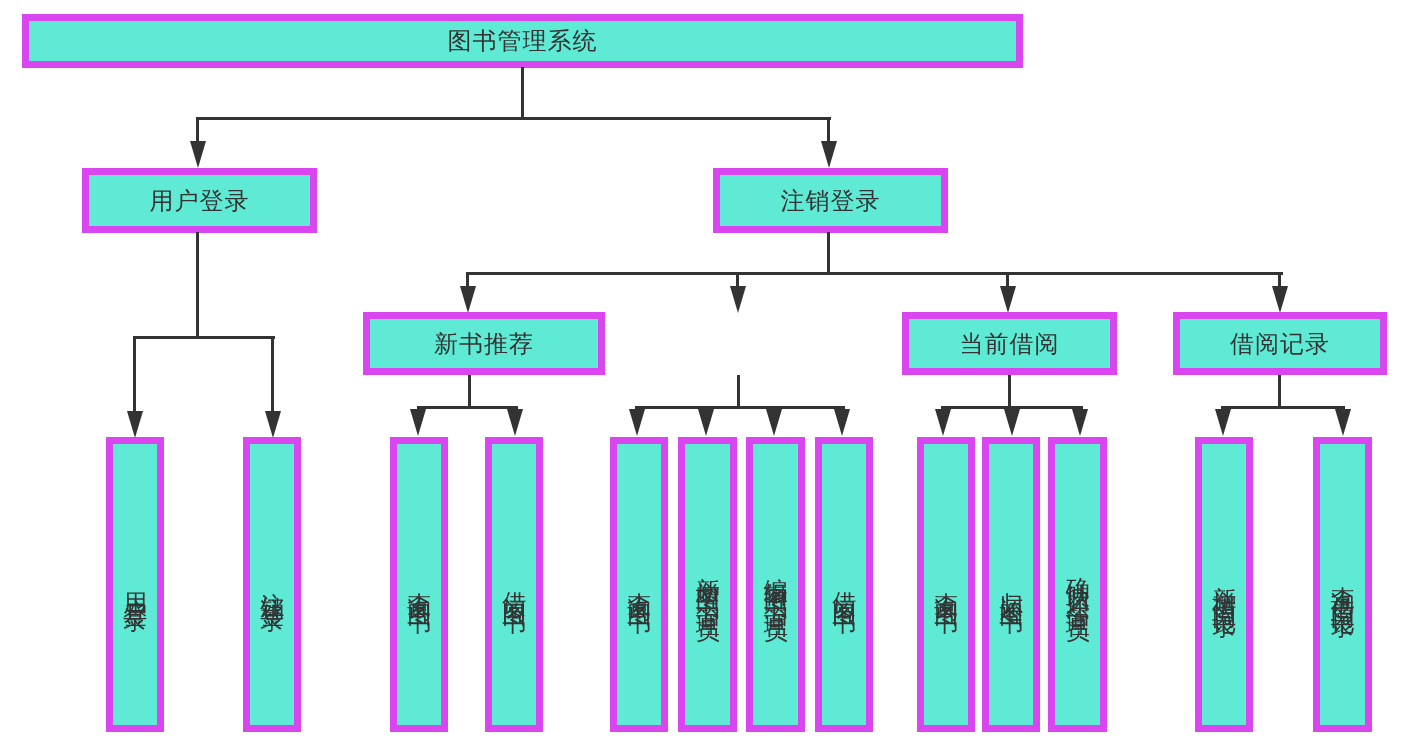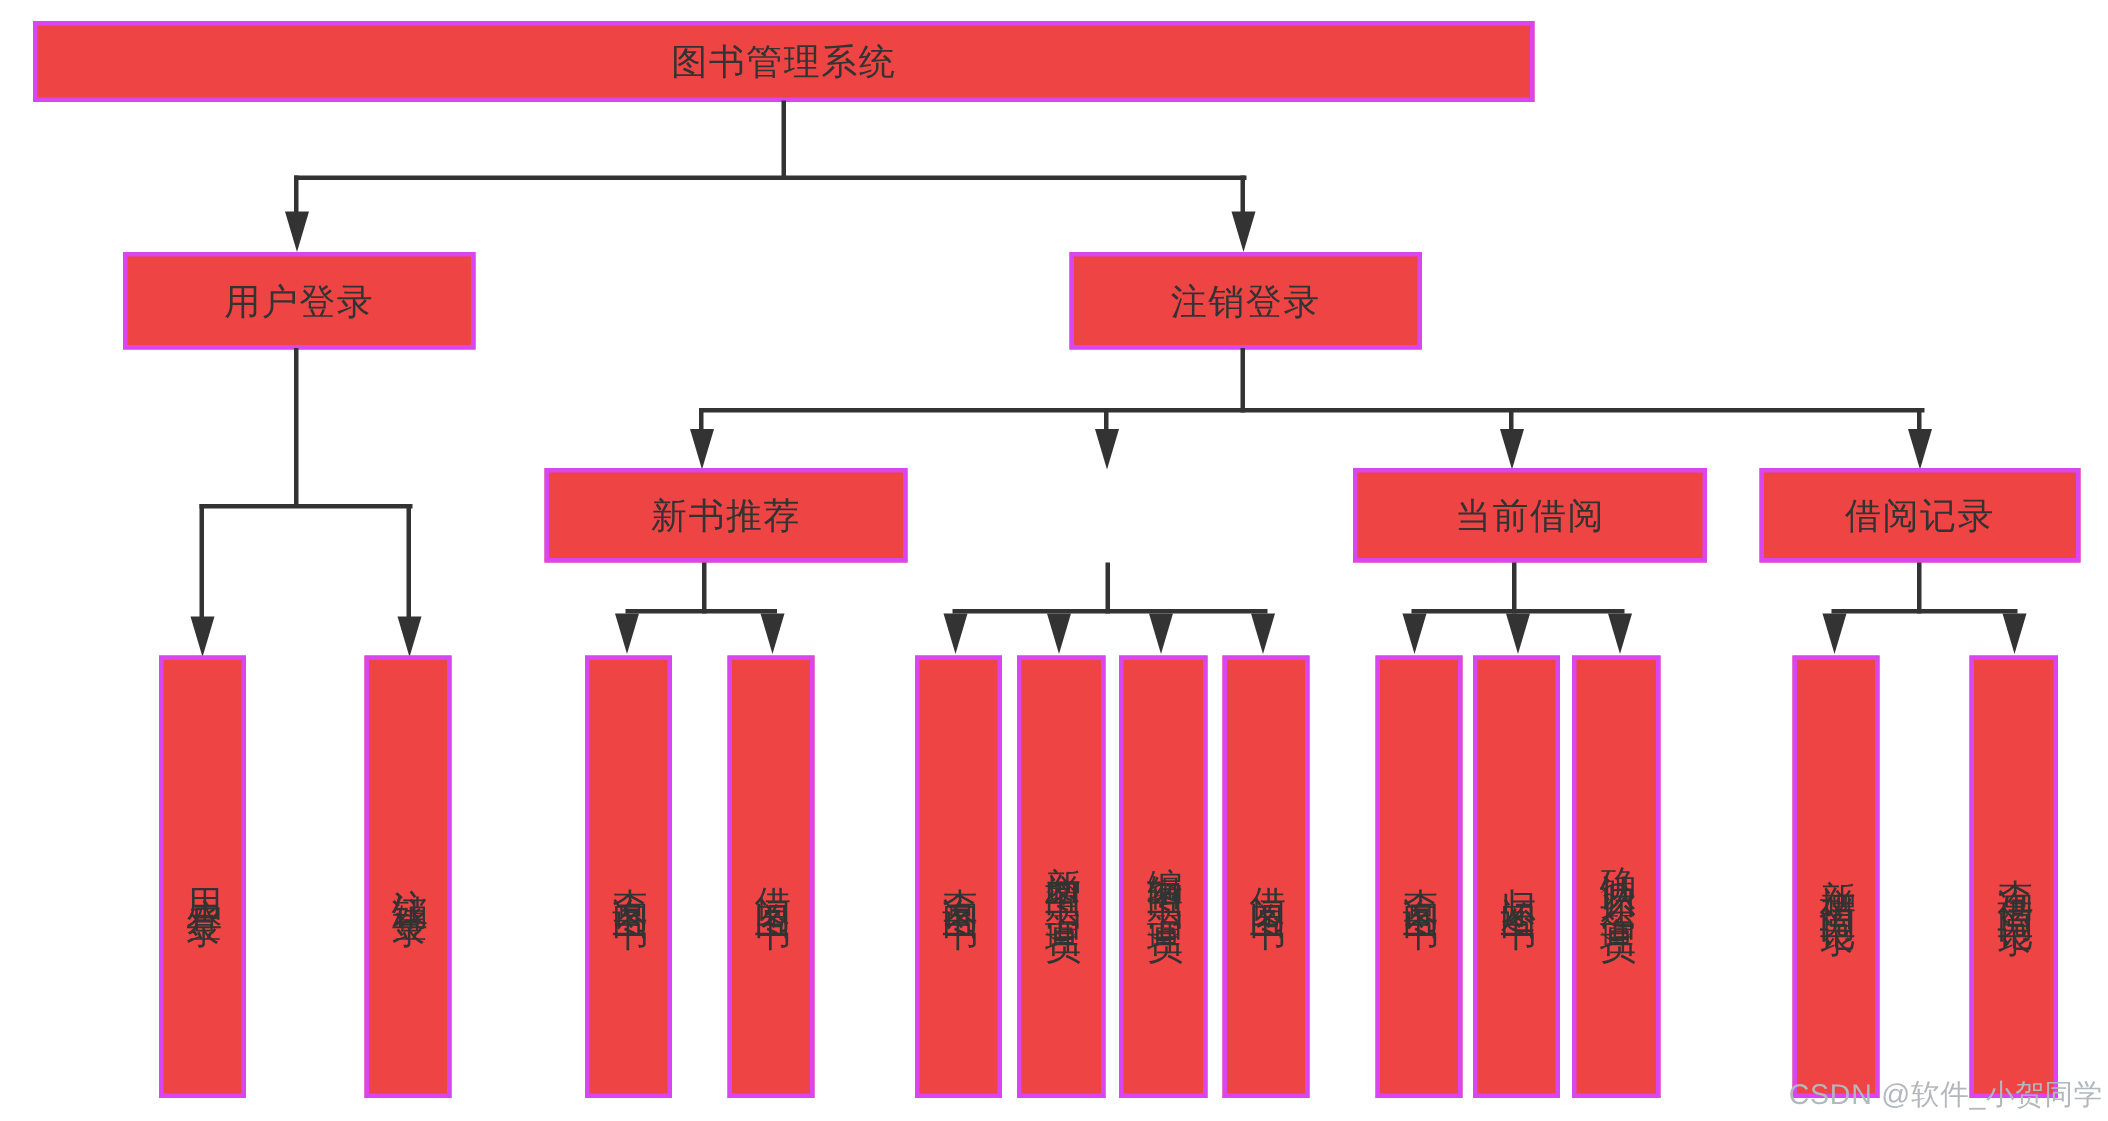--- a/index.html
+++ b/index.html
@@ -7,22 +7,22 @@
     position:relative;
     width:1405px;height:747px;
     background:#ffffff;
     font-family:"Liberation Sans", sans-serif;
     color:#333;
     overflow:hidden;
   }
   .box{
     position:absolute;
     box-sizing:border-box;
-    background:#ef4444;
-    border:3px solid #d946ef;
+    background:#5eead4;
+    border:7px solid #d946ef;
     display:flex;align-items:center;justify-content:center;
     font-size:24px;
     letter-spacing:1px;
   }
   .leaf{top:437px;height:295px;}
   .vtext{
     writing-mode:vertical-rl;
     text-orientation:mixed;
     letter-spacing:6px;
     font-size:24px;
@@ -82,21 +82,21 @@
   <div class="line" style="left:1006px;top:272px;width:3px;height:17px;"></div>
   <div class="line" style="left:1278px;top:272px;width:3px;height:17px;"></div>
   <div class="arrow" style="left:460px;top:286px;"></div>
   <div class="arrow" style="left:730px;top:286px;"></div>
   <div class="arrow" style="left:1000px;top:286px;"></div>
   <div class="arrow" style="left:1272px;top:286px;"></div>
 
   <div class="box" style="left:363px;top:312px;width:242px;height:63px;">
     <span>新书推荐</span>
   </div>
-  <div class="box" style="left:902px;top:312px;width:236px;height:63px;">
+  <div class="box" style="left:902px;top:312px;width:215px;height:63px;">
     <span>当前借阅</span>
   </div>
   <div class="box" style="left:1173px;top:312px;width:214px;height:63px;font-family:Liberation Mono, monospace;">
     <span>借阅记录</span>
   </div>
 
   <div class="line" style="left:468px;top:375px;width:3px;height:34px;"></div>
   <div class="line" style="left:417px;top:406px;width:101px;height:3px;"></div>
   <div class="arrow" style="left:410px;top:409px;"></div>
   <div class="arrow" style="left:507px;top:409px;"></div>
@@ -156,15 +156,14 @@
     <span class="vtext">确认归还（管理员）</span>
   </div>
 
   <div class="box leaf" style="left:1195px;width:58px;">
     <span class="vtext">新增借阅记录</span>
   </div>
   <div class="box leaf" style="left:1313px;width:59px;">
     <span class="vtext">查询借阅记录</span>
   </div>
 
-  <div class="watermark">CSDN @软件_小贺同学</div>
 
 </div>
 
 </body></html>

